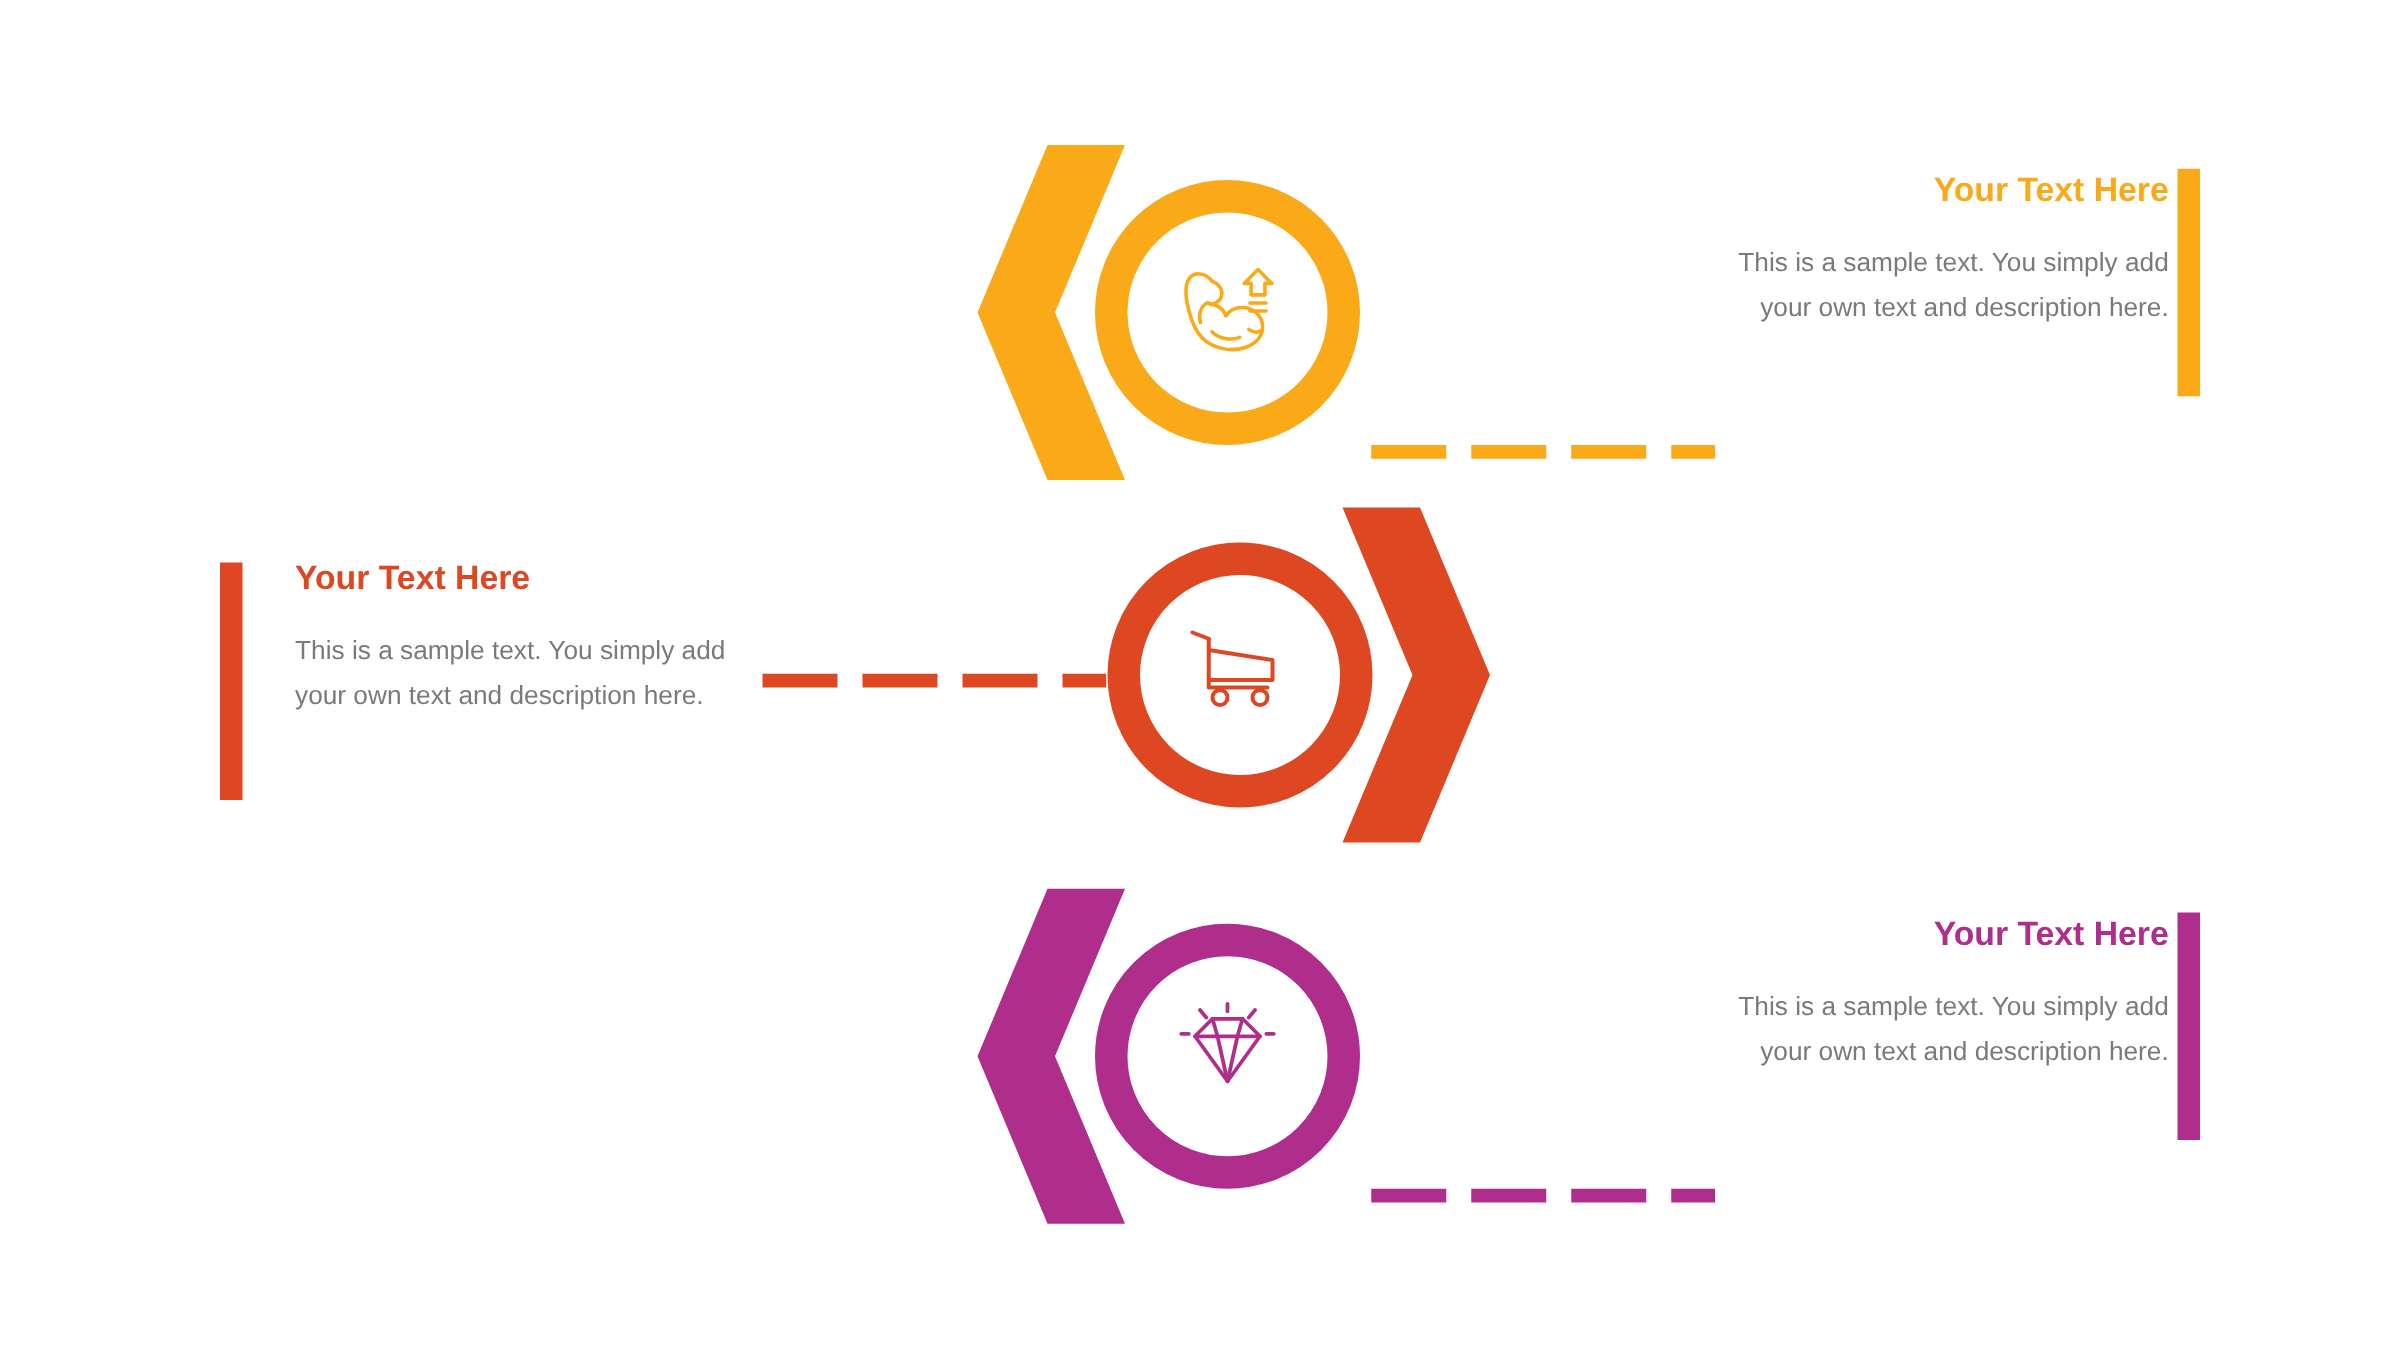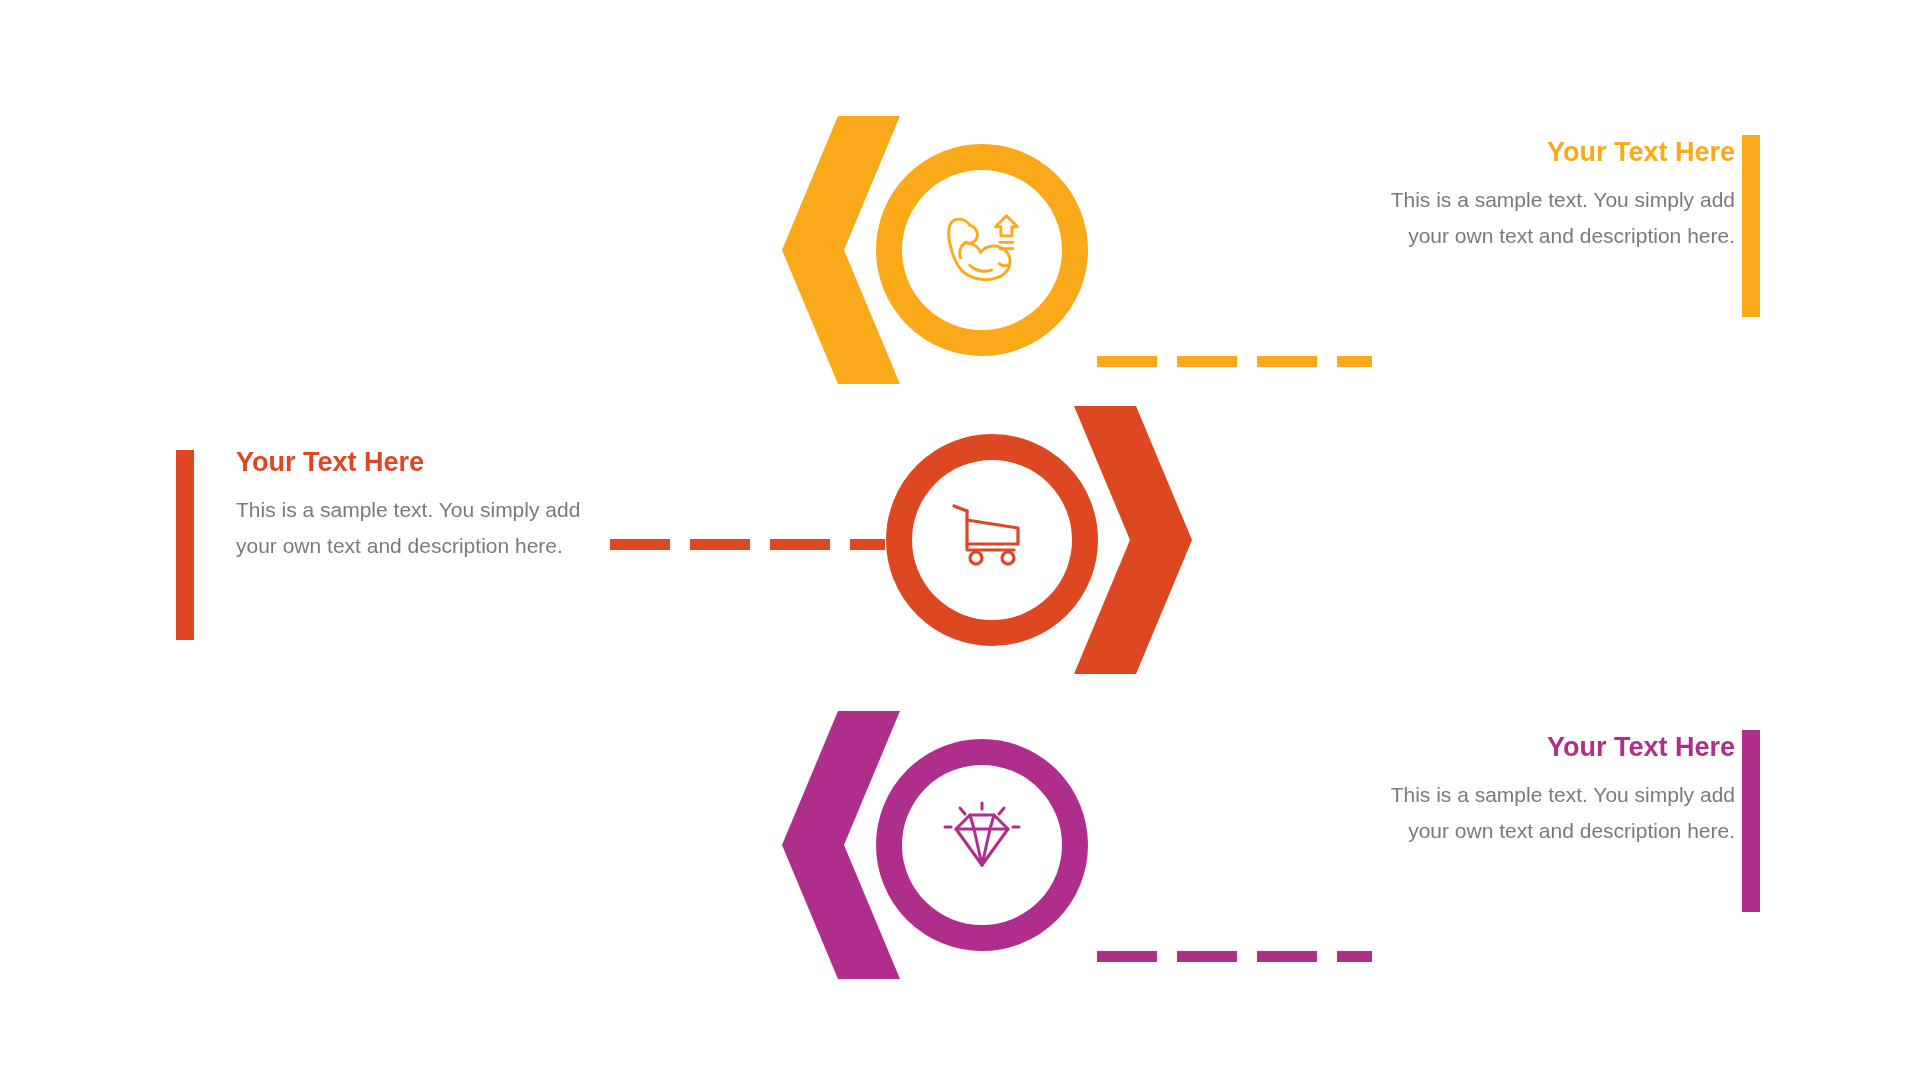--- a/index.html
+++ b/index.html
@@ -38,21 +38,21 @@
   .tb-title {
     font-size:27px;
     font-weight:bold;
     line-height:1.1;
     white-space:nowrap;
   }
   .tb-body {
     font-size:21px;
     color:#7a7a7a;
     line-height:1.72;
-    margin-top:14px;
+    margin-top:25px;
     font-weight:400;
   }
   .vbar { position:absolute; width:18px; }
 
   
   .align-right .tb-title, .align-right .tb-body { text-align:right; }
   .align-left  .tb-title, .align-left  .tb-body { text-align:left; }
 </style>
 </head>
 <body style="background: rgb(255, 255, 255);">

